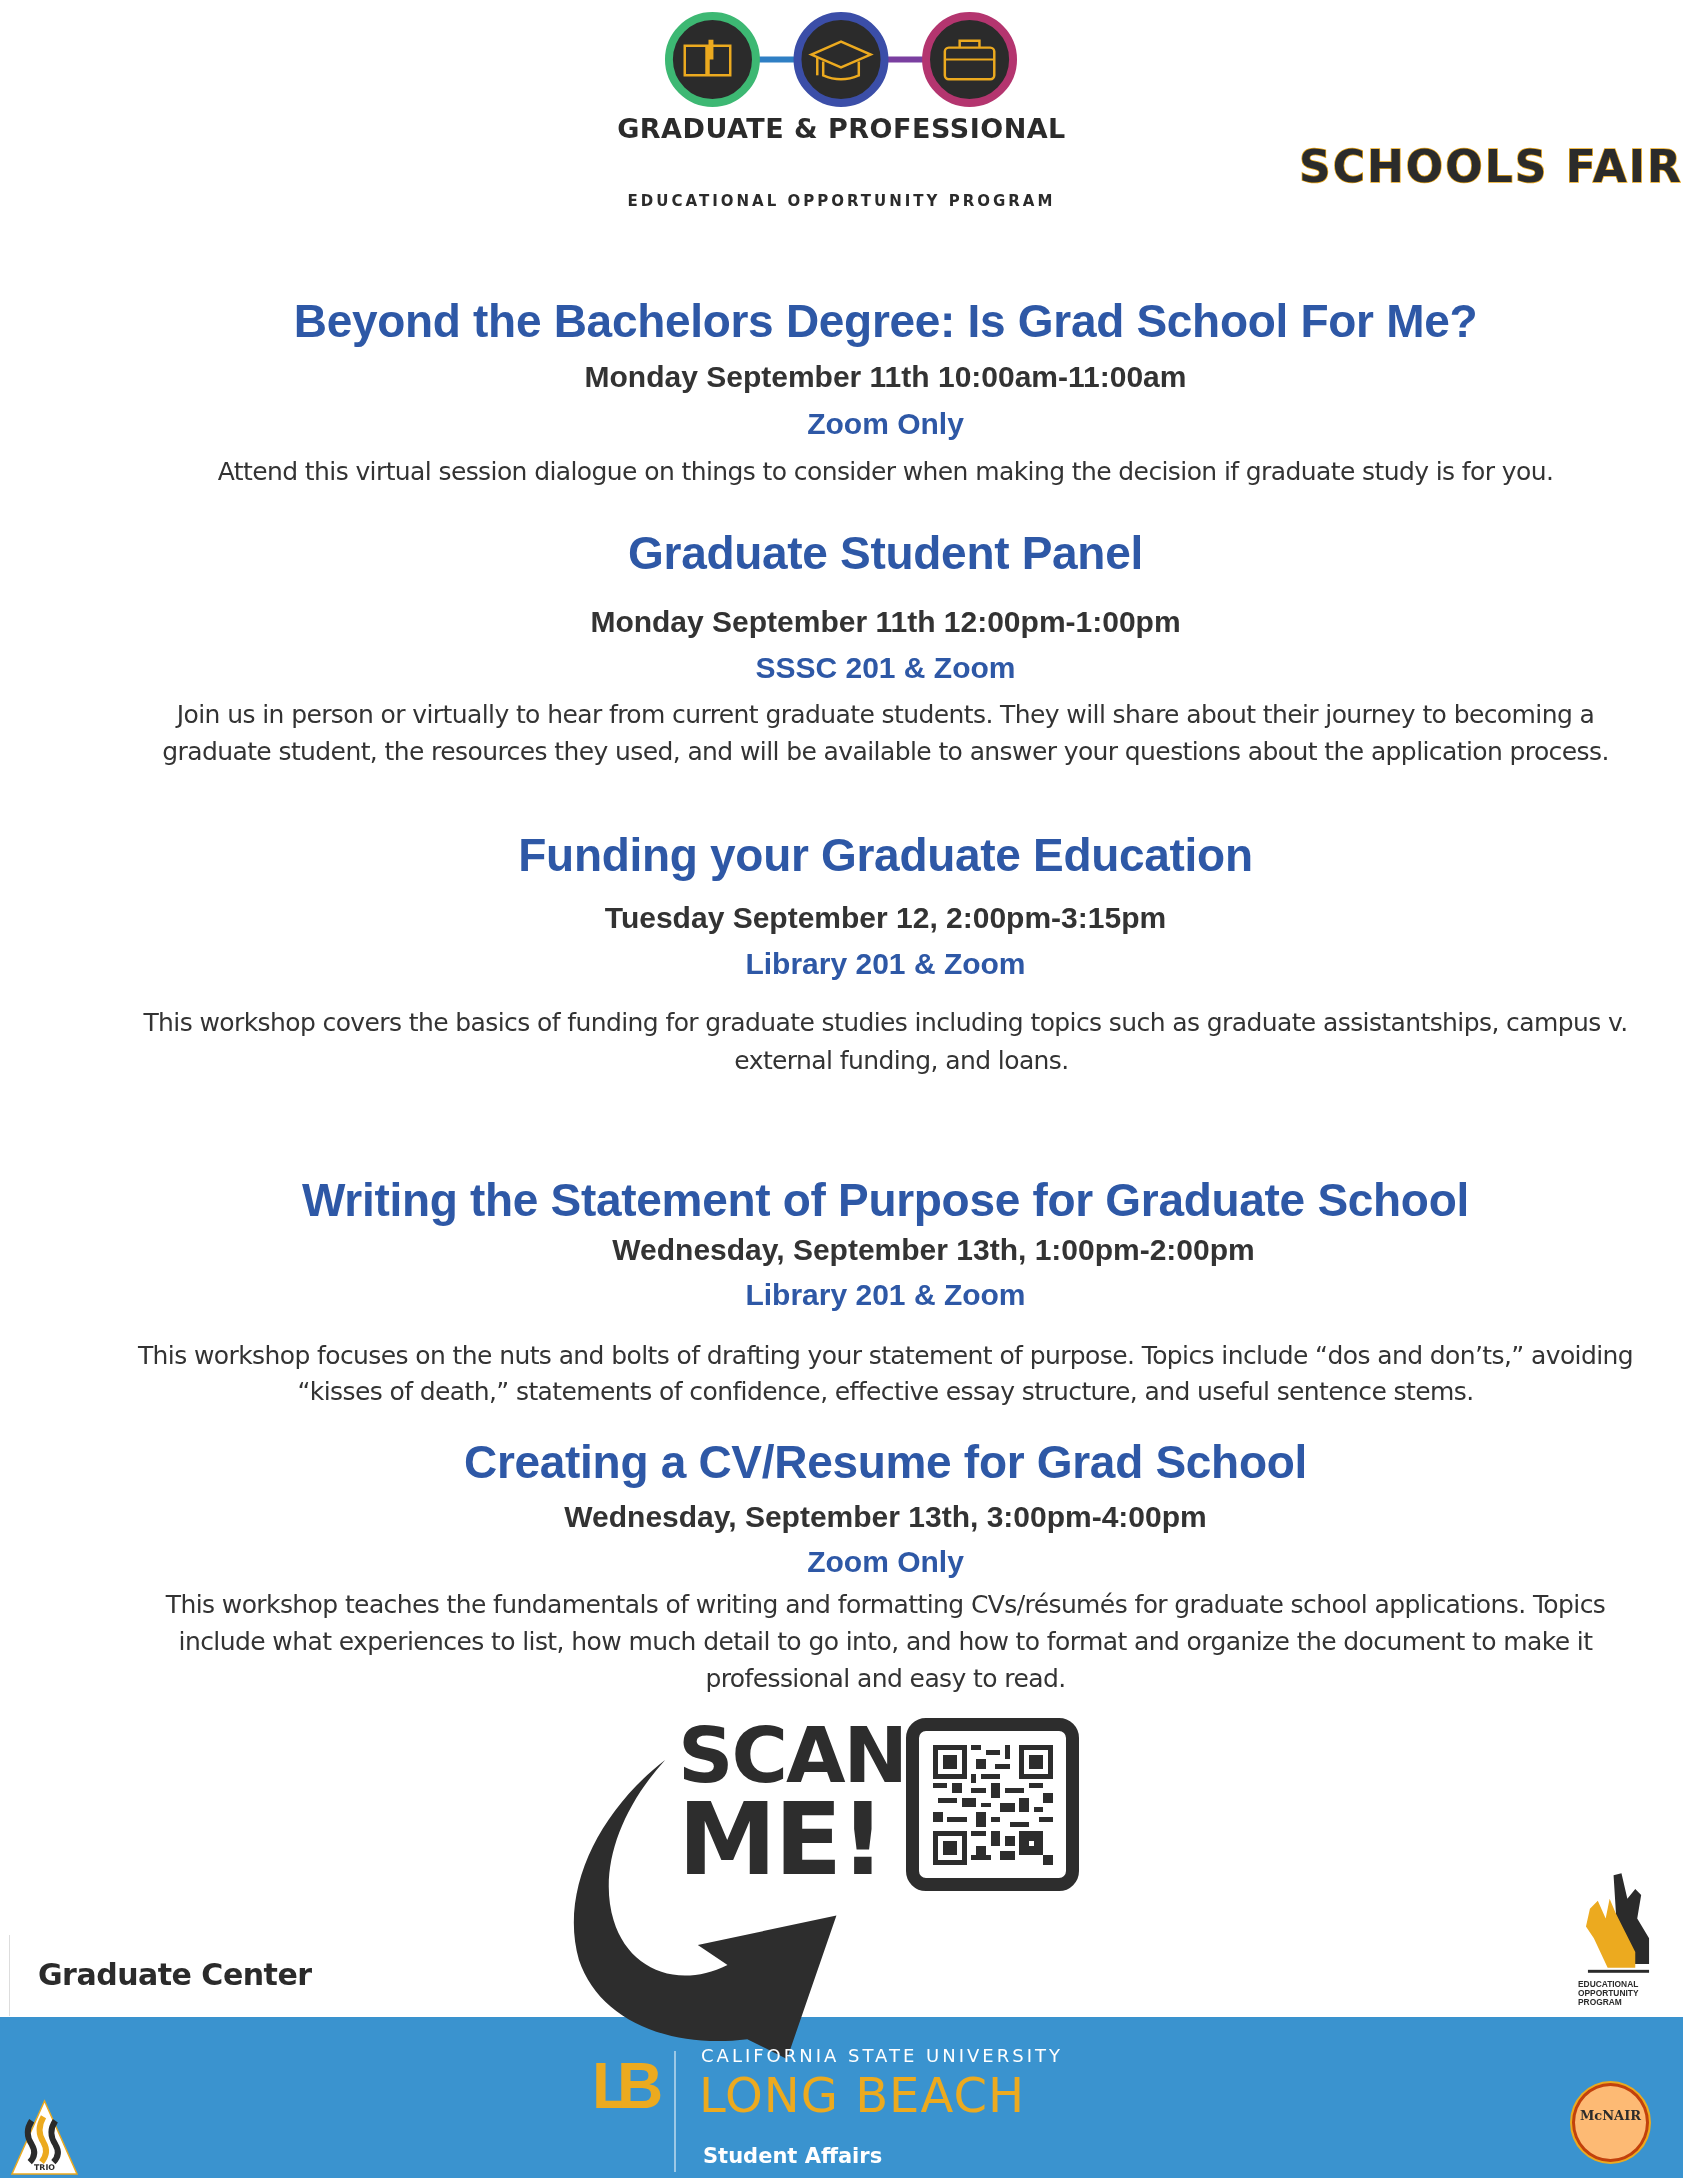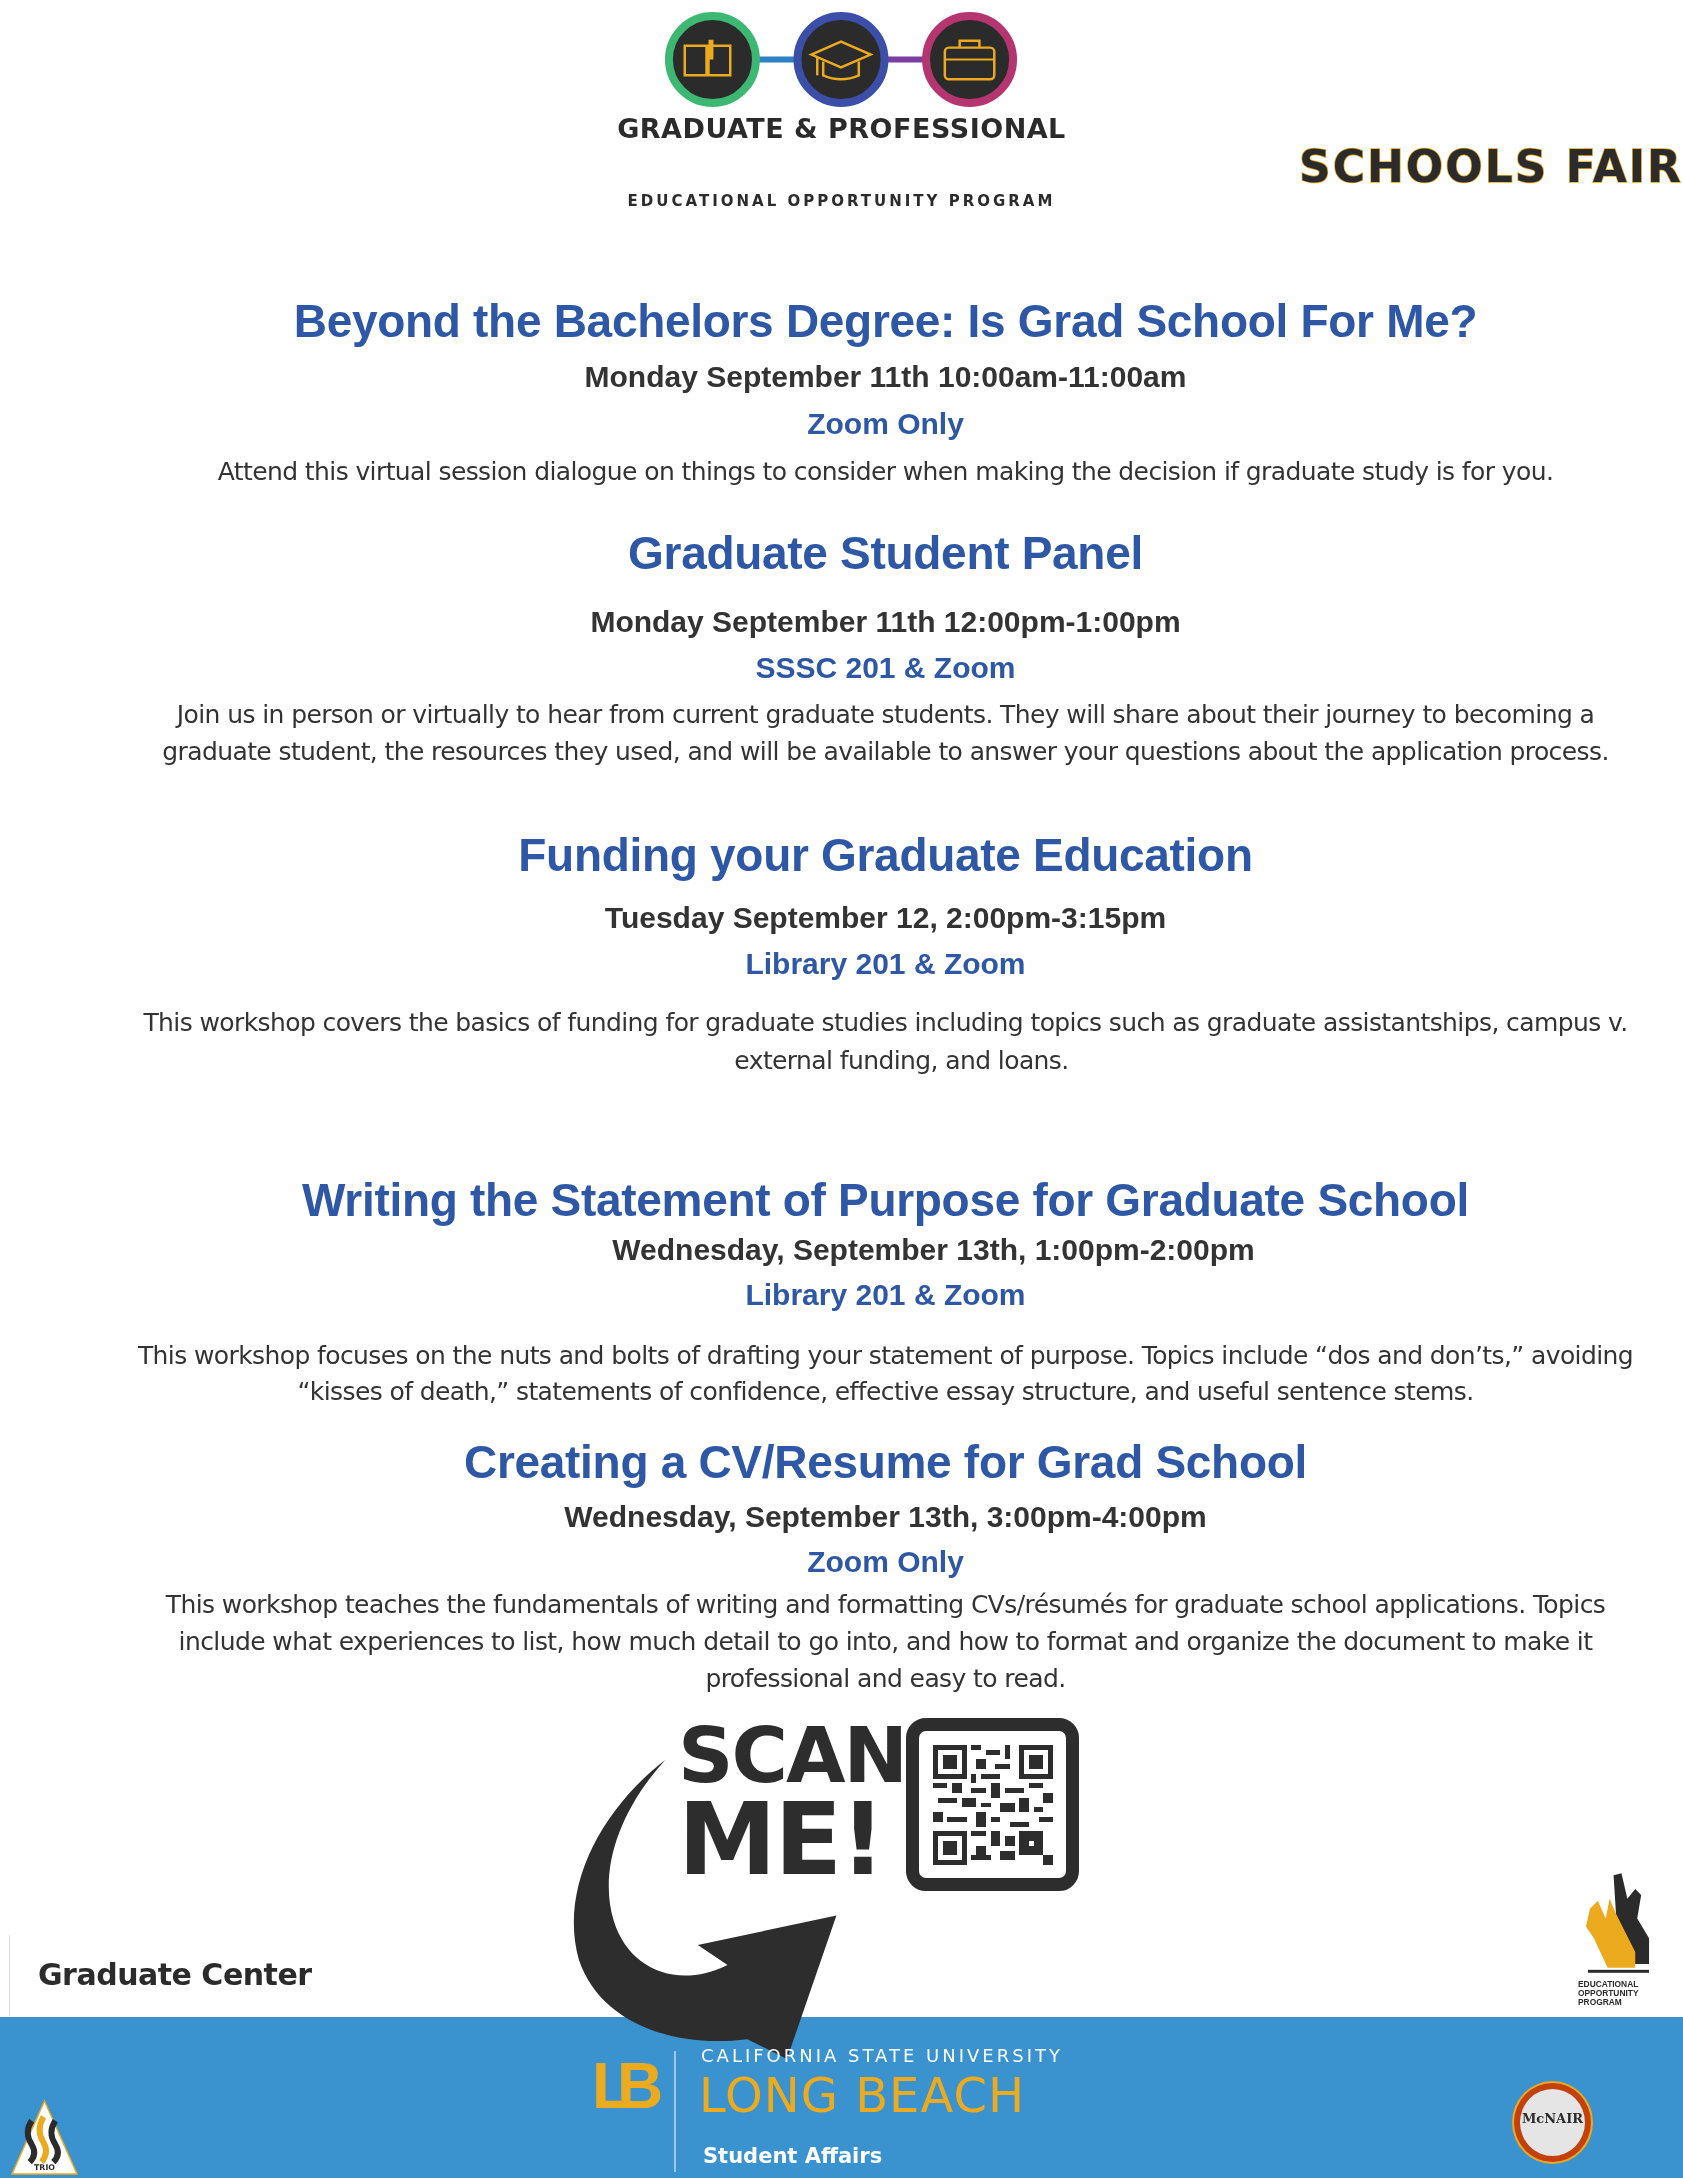--- a/index.html
+++ b/index.html
@@ -29,21 +29,21 @@
   .gc-text { position: absolute; left: 38px; top: 1957px; font-size: 30px; font-weight: bold; color: #2b2b2b; font-family: "DejaVu Sans", sans-serif; letter-spacing: -0.5px; }
   .gc-line { position: absolute; left: 9px; top: 1935px; width: 1px; height: 81px; background: #dddddd; }
 
   .csu-line1 { position: absolute; left: 701px; top: 2045px; font-size: 18px; color: #ffffff; letter-spacing: 3px; font-family: "DejaVu Sans", sans-serif; }
   .csu-line2 { position: absolute; left: 699px; top: 2067px; font-size: 48px; color: #ECAA1F; letter-spacing: 1px; font-family: "DejaVu Sans", sans-serif; }
   .csu-line3 { position: absolute; left: 703px; top: 2144px; font-size: 21px; font-weight: bold; color: #ffffff; font-family: "DejaVu Sans", sans-serif; }
   .csu-divider { position: absolute; left: 674px; top: 2051px; width: 2px; height: 121px; background: #9cc8e6; }
   .lb-mark { position: absolute; left: 592px; top: 2049px; font-family: Liberation Sans, sans-serif; font-size: 64px; font-weight: bold; color: #ECAA1F; letter-spacing: -14px; }
 
   .eop-text { position: absolute; left: 1578px; top: 1980px; width: 79px; text-align: left; font-size: 8.4px; font-weight: bold; color: #2b2b2b; line-height: 9px; font-family: Liberation Sans, sans-serif; }
-  .mcnair { position: absolute; left: 1514px; top: 2083px; width: 77px; height: 79px; border-radius: 50%; background: #e5e5e5; border: 6px solid #c2410c; box-sizing: border-box; box-shadow: 0 0 0 2px #ECAA1F; }
+  .mcnair { position: absolute; left: 1572px; top: 2083px; width: 77px; height: 79px; border-radius: 50%; background: #fdba74; border: 3px solid #c2410c; box-sizing: border-box; box-shadow: 0 0 0 2px #ECAA1F; }
   .mcnair-label { position: absolute; left: 0; right: 0; top: 22px; text-align: center; font-size: 13px; font-weight: bold; color: #2b2b2b; font-family: "DejaVu Serif", serif; }
   .trio { position: absolute; left: 10px; top: 2099px; width: 69px; height: 79px; }
 </style>
 </head>
 <body>
 
 <div>
   <svg class="logo-rings" viewBox="0 0 360 100">
     <line x1="90" y1="50" x2="140" y2="50" stroke="#2F7FC4" stroke-width="6"></line>
     <line x1="220" y1="50" x2="270" y2="50" stroke="#7A3FA0" stroke-width="6"></line>

